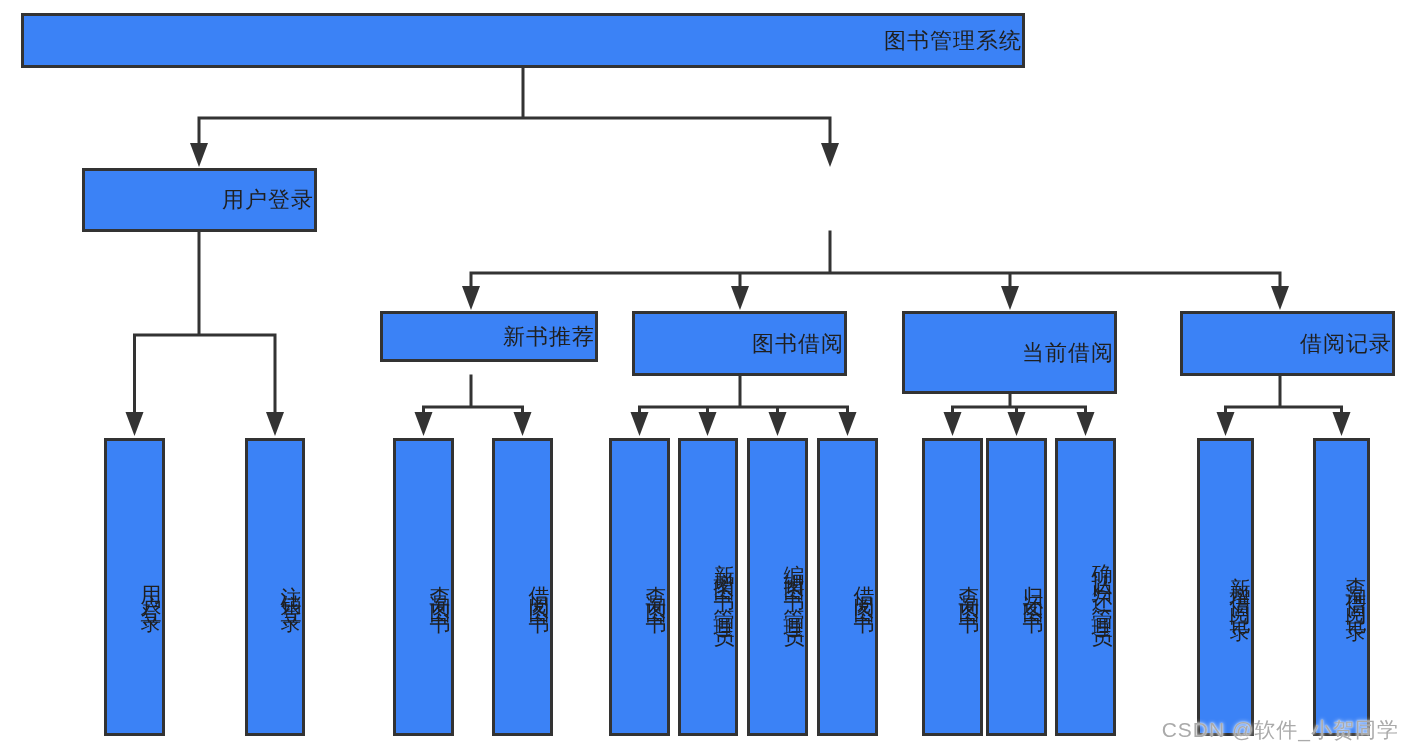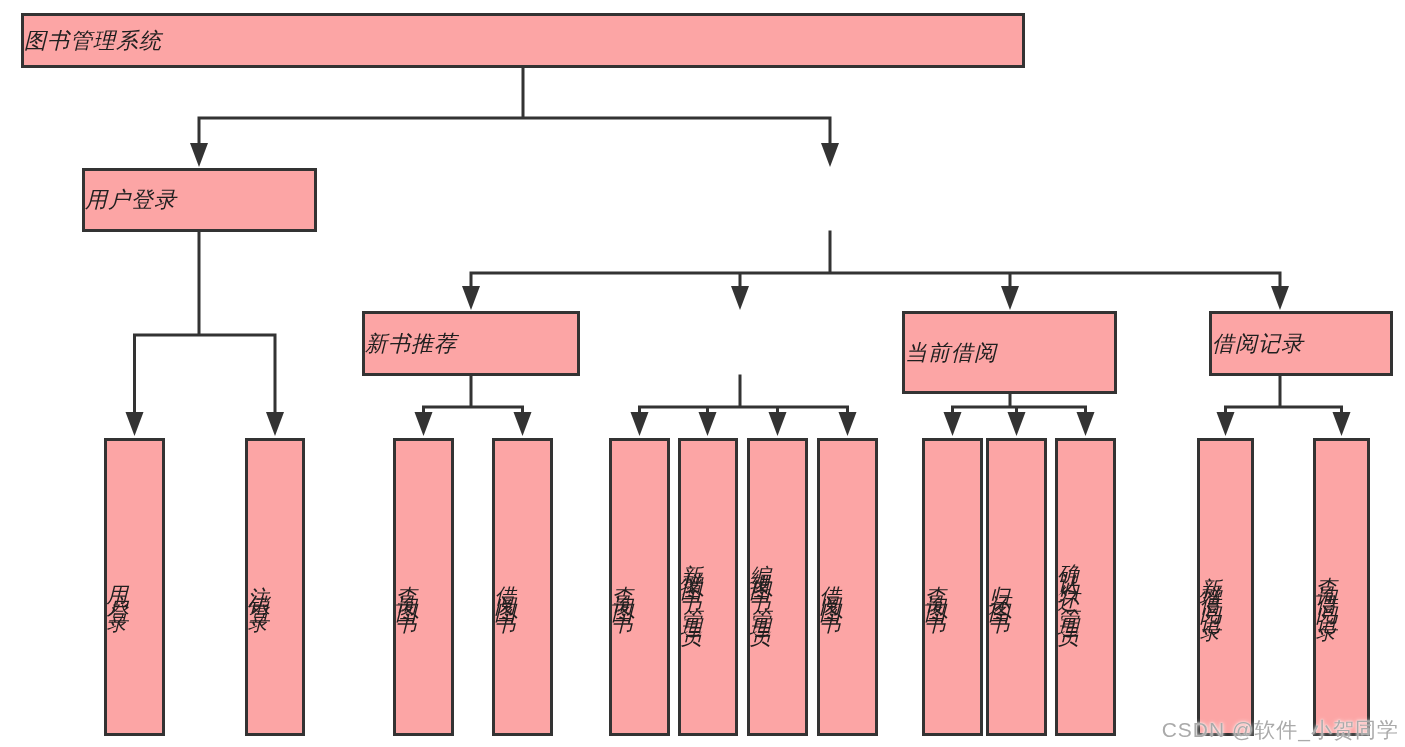--- a/index.html
+++ b/index.html
@@ -11,26 +11,25 @@
     font-family: "Liberation Sans", sans-serif;
     overflow: hidden;
   }
   svg.wires { position: absolute; left: 0; top: 0; }
   svg.wires path { stroke: var(--line, #333333); fill: none; stroke-width: 3; stroke-linecap: square; }
   svg.wires polygon { fill: var(--line, #333333); }
   .node {
     position: absolute;
     box-sizing: border-box;
     border: 3px solid var(--line, #333333);
-    background: #fca5a5;
+    background: #3b82f6;
     display: flex;
     align-items: center;
-    justify-content: flex-start;
+    justify-content: flex-end;
     color: var(--text, #1f1f1f);
-    font-style: italic;
   }
   .node.h .lbl {
     font-size: 22px;
     letter-spacing: 1px;
     white-space: nowrap;
   }
   .node.v .lbl {
     writing-mode: vertical-rl;
     text-orientation: mixed;
     font-size: 21px;
@@ -88,27 +87,30 @@
   </svg>
 
   <div class="node h" style="left:21px; top:13px; width:1004px; height:55px">
     <span class="lbl">图书管理系统</span>
   </div>
 
   <div class="node h" style="left:82px; top:168px; width:235px; height:64px">
     <span class="lbl">用户登录</span>
   </div>
 
-  <div class="node h" style="left:362px; top:311px; width:218px; height:65px">
+  <div class="node h" style="left:380px; top:311px; width:218px; height:51px">
     <span class="lbl">新书推荐</span>
+  </div>
+  <div class="node h" style="left:632px; top:311px; width:215px; height:65px">
+    <span class="lbl">图书借阅</span>
   </div>
   <div class="node h" style="left:902px; top:311px; width:215px; height:83px">
     <span class="lbl">当前借阅</span>
   </div>
-  <div class="node h" style="left:1209px; top:311px; width:184px; height:65px">
+  <div class="node h" style="left:1180px; top:311px; width:215px; height:65px">
     <span class="lbl">借阅记录</span>
   </div>
 
   <div class="node v" style="left:104px; top:438px; width:61px; height:298px">
     <span class="lbl">用户登录</span>
   </div>
   <div class="node v" style="left:245px; top:438px; width:60px; height:298px">
     <span class="lbl">注销登录</span>
   </div>
 

